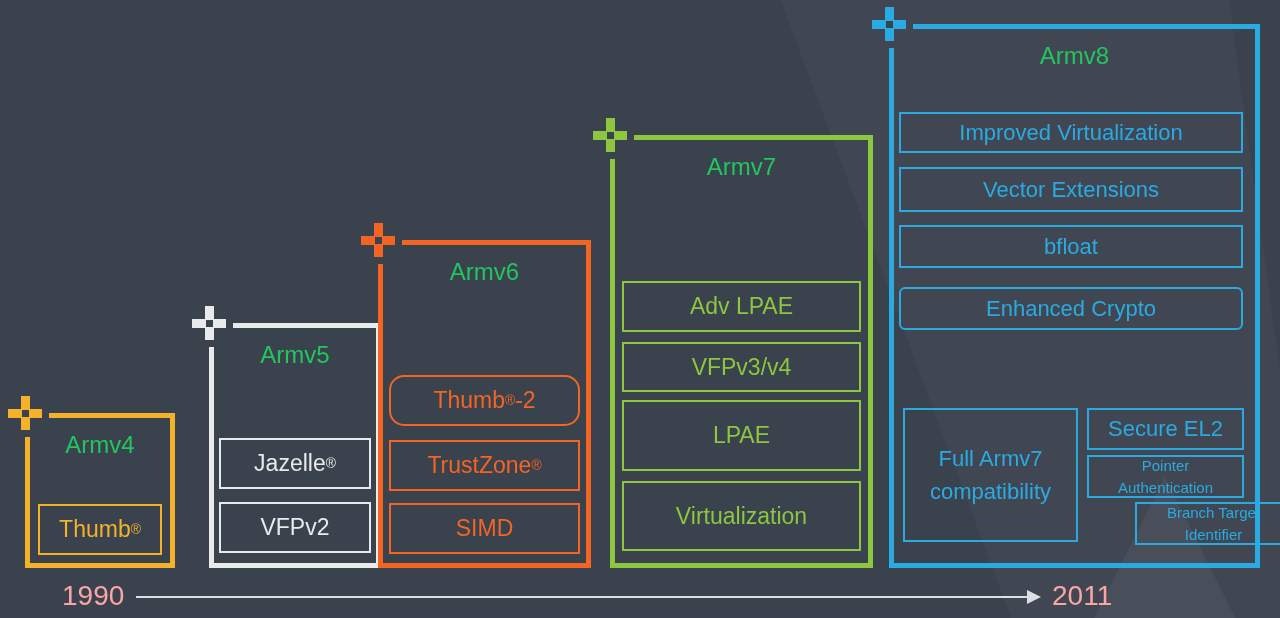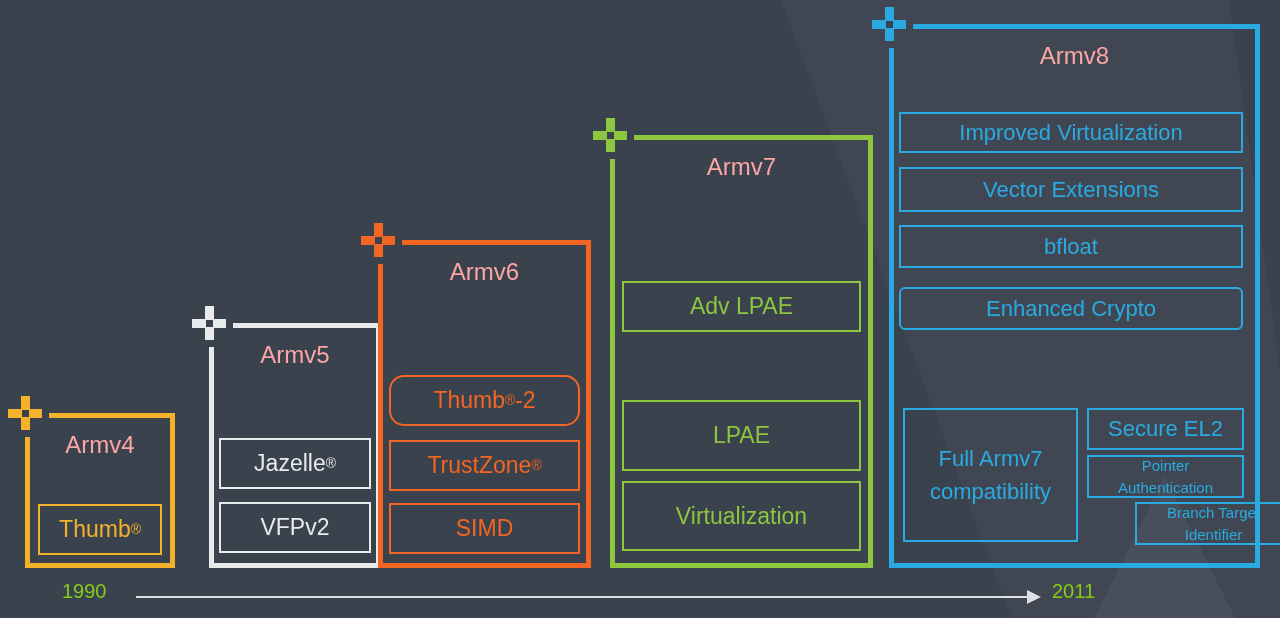--- a/index.html
+++ b/index.html
@@ -22,21 +22,21 @@
   .edge-b{left:0;right:0;bottom:0;height:5px;}
 
   
   .plus{position:absolute;left:-17px;top:-17px;width:34px;height:34px;}
   .plus::before{content:"";position:absolute;left:0;right:0;top:13px;height:9px;background:var(--c);}
   .plus::after{content:"";position:absolute;top:0;bottom:0;left:13px;width:9px;background:var(--c);}
   .plus-center{position:absolute;left:14px;top:14px;width:7px;height:7px;background:#3a424e;z-index:1;}
 
   .arch-title{
     position:absolute;top:18px;left:0;right:0;margin:0;
-    text-align:center;color:#fca5a5;font-size:24px;font-weight:400;
+    text-align:center;color:#22c55e;font-size:24px;font-weight:400;
   }
 
   .feature{
     position:absolute;border:2px solid var(--c);color:var(--c);
     display:flex;align-items:center;justify-content:center;
     font-size:23px;text-align:center;box-sizing:border-box;line-height:1.25;
   }
   sup{font-size:60%;line-height:0;}
 
   .av4{left:25px;top:413px;width:150px;height:155px;}
@@ -64,21 +64,21 @@
   .av8 .f2{left:10px;width:344px;top:143px;height:45px;}
   .av8 .f3{left:10px;width:344px;top:201px;height:43px;}
   .av8 .f4{left:10px;width:344px;top:263px;height:43px;border-radius:6px;}
   .av8 .f5{left:10px;width:344px;top:322px;height:45px;}
   .av8 .compat{left:14px;width:175px;top:384px;height:134px;line-height:1.5;}
   .av8 .s1{left:198px;width:157px;top:384px;height:42px;}
   .av8 .s2{left:198px;width:157px;top:431px;height:43px;font-size:15px;line-height:1.45;padding:0 16px;}
   .av8 .s3{left:198px;width:157px;top:478px;height:43px;font-size:15px;line-height:1.45;padding:0 16px;margin-left:48px;}
 
   
-  .year{position:absolute;color:#84cc16;font-size:20px;}
+  .year{position:absolute;color:#fca5a5;font-size:28px;}
   .year-start{left:62px;top:580px;}
   .year-end{left:1052px;top:580px;}
   .tl-line{position:absolute;left:136px;top:596px;width:892px;height:2px;background:#dce0e4;}
   .tl-arrow{
     position:absolute;left:1027px;top:590px;width:0;height:0;
     border-left:14px solid #dce0e4;border-top:7px solid transparent;border-bottom:7px solid transparent;
   }
 </style>
 </head>
 <body>
@@ -130,20 +130,21 @@
   <section class="arch-box av7" style="--c: #8dc63f;">
     <div class="edge edge-t"></div>
     <div class="edge edge-l"></div>
     <div class="edge edge-r"></div>
     <div class="edge edge-b"></div>
     <div class="plus">
         <div class="plus-center"></div>
       </div>
     <h2 class="arch-title">Armv7</h2>
     <div class="feature f1">Adv LPAE</div>
+    <div class="feature f2">VFPv3/v4</div>
     <div class="feature f3">LPAE</div>
     <div class="feature f4">Virtualization</div>
   </section>
 
   <section class="arch-box av8" style="--c: #29abe2;">
     <div class="edge edge-t"></div>
     <div class="edge edge-l"></div>
     <div class="edge edge-r"></div>
     <div class="edge edge-b"></div>
     <div class="plus">

